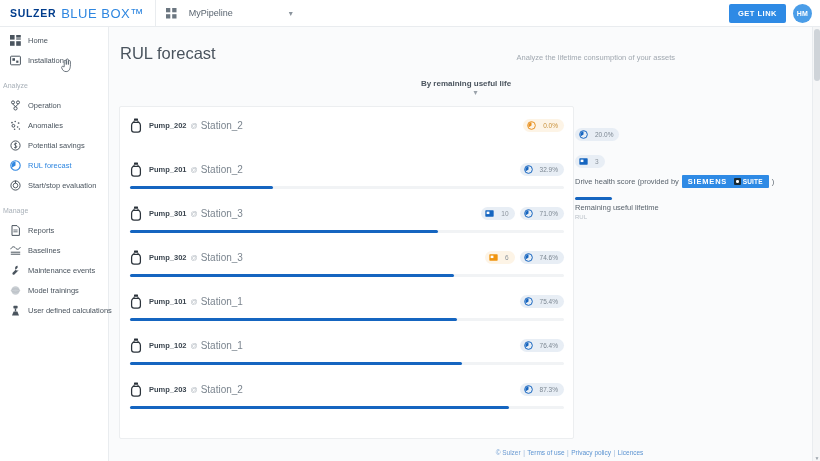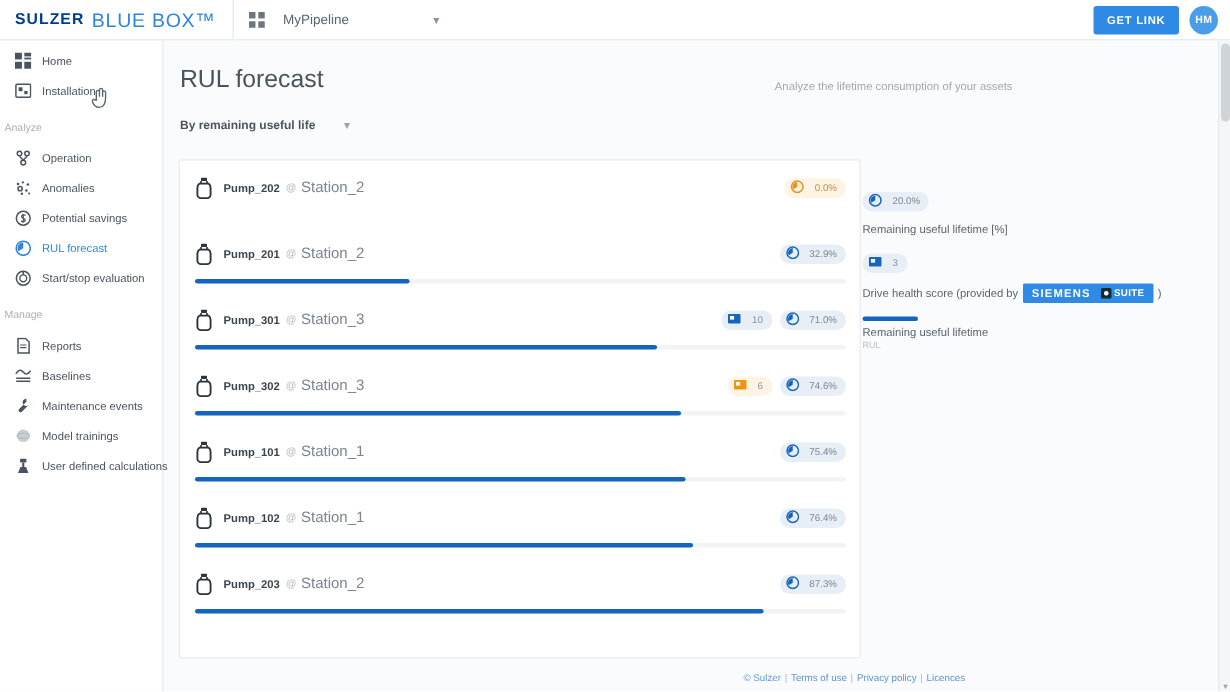--- a/index.html
+++ b/index.html
@@ -87,21 +87,21 @@
   }
   .page-head {
     position: relative; padding: 17px 0 0 11px;
   }
   .page-title { font-size: 16.5px; color: #4a545e; font-weight: normal; }
   .page-subtitle {
     position: absolute; right: 137px; top: 26px;
     font-size: 7.5px; color: #a0a8b0;
   }
   .sort-row {
-    display: flex; align-items: center; margin: 16px 0 0 11px;
+    display: flex; align-items: center; margin: 16px 0 0 11px; flex-direction: column;
   }
   .sort-label { font-size: 8px; color: #4a545e; font-weight: bold; }
   .sort-caret { margin-left: 19px; font-size: 8px; color: #9aa2aa; }
 
   
   .card {
     position: absolute; left: 10px; top: 79px; width: 455px; height: 333px;
     background: #fff; border: 1px solid #eceef0; border-radius: 2px;
   }
   .row {
@@ -613,21 +613,20 @@
       <div class="legend-block">
         <div class="badge blue" style="display:inline-flex">
           <span>
             <svg width="9" height="9" viewBox="0 0 11 11">
               <circle cx="5.5" cy="5.5" r="4.7" fill="none" stroke="#1565c0" stroke-width="1.2"></circle>
               <path d="M5.5 5.5 L5.5 1.6 A3.9 3.9 0 0 0 2.2 7.5 Z" fill="#1565c0"></path>
             </svg>
           </span>
           <span class="badge-val">20.0%</span>
         </div>
-        <div class="legend-text">Remaining useful lifetime [%]</div>
       </div>
 
       <div class="legend-block">
         <div class="badge countblue" style="display:inline-flex">
           <span>
             <svg width="9" height="9" viewBox="0 0 11 9">
               <rect x="0.4" y="0.6" width="10.2" height="7.8" rx="0.8" fill="#1565c0"></rect>
               <rect x="2" y="2.2" width="3.4" height="3" fill="#ffffff"></rect>
             </svg>
           </span>

